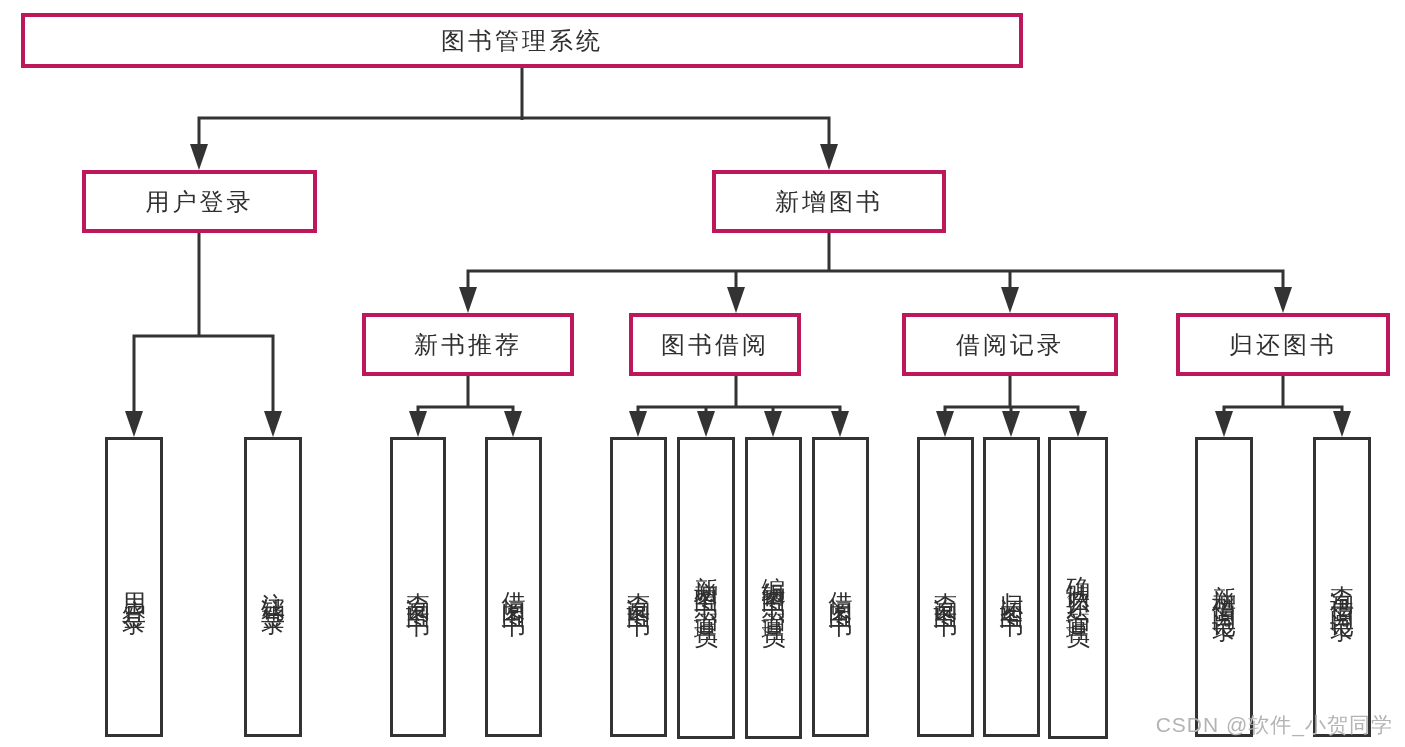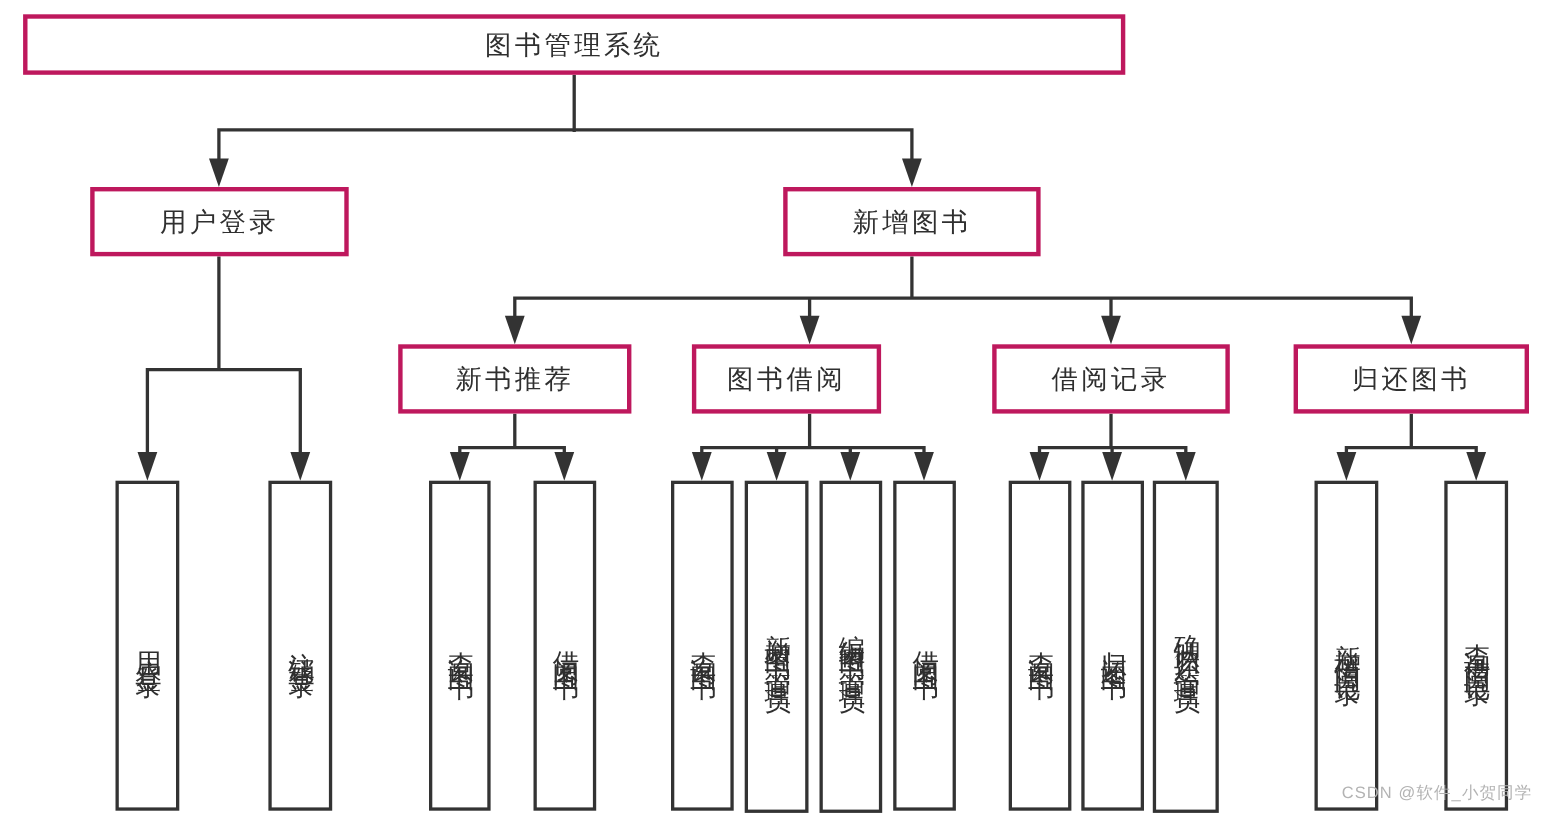--- a/index.html
+++ b/index.html
@@ -25,21 +25,21 @@
     color:#2f2f2f;
   }
   .vbox .vtext{
     writing-mode:vertical-rl;
     font-size:24px;letter-spacing:7px;line-height:1;
     color:#2f2f2f;
   }
   #watermark{
     position:absolute;z-index:5;
     right:12px;top:711px;
-    color:#b3b3b3;font-size:15px;letter-spacing:1px;
+    color:#b3b3b3;font-size:21px;letter-spacing:1px;
     white-space:nowrap;
   }
 </style>
 </head>
 <body>
 
 <div id="stage">
 
   <svg id="wires" width="1405" height="747" viewBox="0 0 1405 747">
     <path fill="none" stroke="#333333" stroke-width="3" d="

